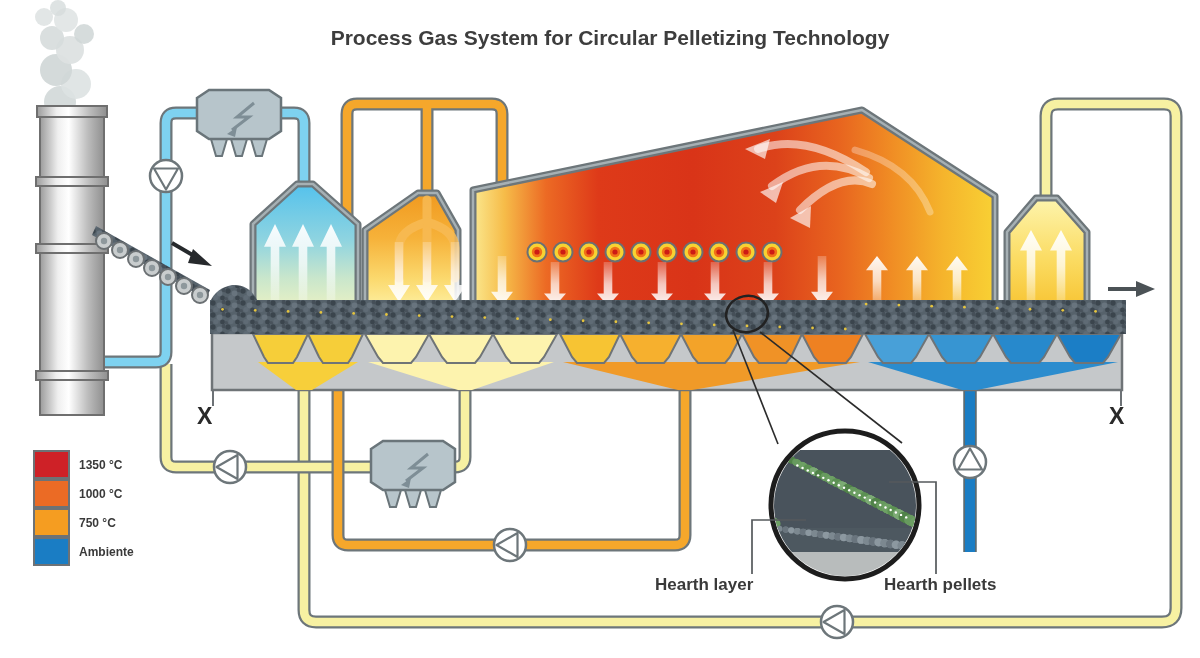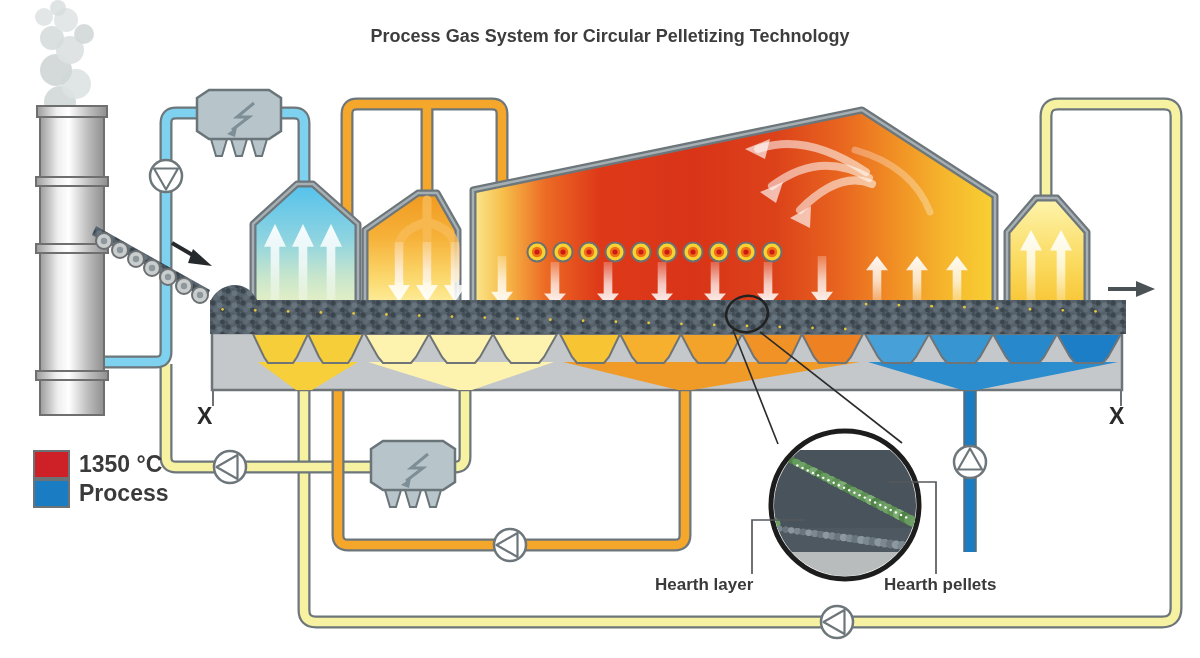--- a/index.html
+++ b/index.html
@@ -1,24 +1,24 @@
 <!DOCTYPE html>
 <html><head>
 <meta charset="utf-8">
 <style>
   html,body{margin:0;padding:0;background:#fff;}
   #stage{position:relative;width:1200px;height:658px;background:#fff;overflow:hidden;
          font-family:"Liberation Sans",sans-serif;}
   #diagram-svg{position:absolute;left:0;top:0;}
   .abs{position:absolute;}
-  #title{left:150px;top:26px;width:920px;text-align:center;font-size:18px;font-weight:700;color:#3d3d3d;}
+  #title{left:150px;top:26px;width:920px;text-align:center;font-size:21px;font-weight:700;color:#3d3d3d;}
   #legend{left:33px;top:451px;}
   .legend-row{display:flex;align-items:center;margin-bottom:2px;height:27px;}
   .legend-swatch{width:33px;height:25px;border:2px solid #6d7276;box-sizing:content-box;flex:0 0 auto;}
-  .legend-label{margin-left:9px;font-size:23px;font-weight:700;color:#3a3a3a;white-space:nowrap;}
+  .legend-label{margin-left:9px;font-size:12px;font-weight:700;color:#3a3a3a;white-space:nowrap;}
   .xmark{font-size:23px;font-weight:700;color:#2a2a2a;}
   .callout-label{font-size:17px;font-weight:700;color:#3a3a3a;white-space:nowrap;text-align:right;}
 </style>
 </head>
 <body>
 
 <div id="stage">
 
 <svg id="diagram-svg" width="1200" height="658" viewBox="0 0 1200 658">
   <defs>
@@ -570,22 +570,30 @@
 </svg>
 
 <div id="title" class="abs">Process Gas System for Circular Pelletizing Technology</div>
 
 <div id="legend" class="abs">
   <div class="legend-row">
     <div class="legend-swatch" style="background: rgb(206, 33, 39);"></div>
     <div class="legend-label">1350 °C</div>
   </div>
   <div class="legend-row">
+    <div class="legend-swatch" style="background: rgb(235, 107, 37);"></div>
+    <div class="legend-label">1000 °C</div>
+  </div>
+  <div class="legend-row">
+    <div class="legend-swatch" style="background: rgb(245, 157, 33);"></div>
+    <div class="legend-label">750 °C</div>
+  </div>
+  <div class="legend-row">
     <div class="legend-swatch" style="background: rgb(26, 125, 196);"></div>
-    <div class="legend-label">Process</div>
+    <div class="legend-label">Ambiente</div>
   </div>
 </div>
 
 <div class="abs xmark" style="left:197px;top:403px;">X</div>
 <div class="abs xmark" style="left:1109px;top:403px;">X</div>
 
 <div class="abs callout-label" style="left:655px;top:575px;">Hearth layer</div>
 <div class="abs callout-label" style="left:884px;top:575px;">Hearth pellets</div>
 
 </div>

